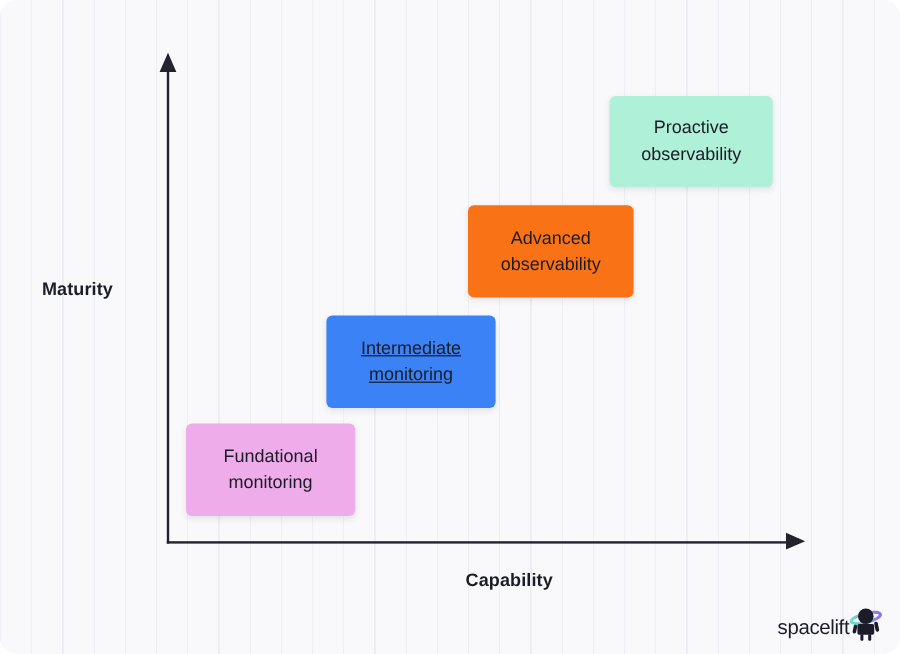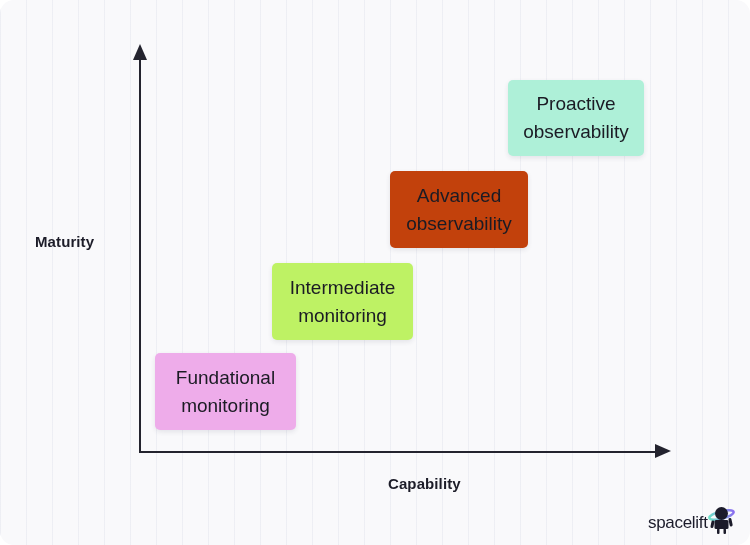--- a/index.html
+++ b/index.html
@@ -87,30 +87,30 @@
 
   
   .stage {
     position: absolute;
     border-radius: 5px;
     display: flex;
     align-items: center;
     justify-content: center;
     text-align: center;
     color: #1b1b24;
-    font-size: 19px;
+    font-size: 15px;
     line-height: 1.45;
     box-shadow: 0 2px 5px rgba(40,40,70,0.10);
     padding: 0 10px;
     box-sizing: border-box;
   }
 
   .stage-foundational   { left: 155px; top: 353px; width: 141px; height: 77px; background: #eeacea; text-align: center; }
-  .stage-intermediate   { left: 272px; top: 263px; width: 141px; height: 77px; background: #bef264; }
-  .stage-advanced       { left: 390px; top: 171px; width: 138px; height: 77px; background: #c2410c; }
+  .stage-intermediate   { left: 272px; top: 263px; width: 141px; height: 77px; background: #3b82f6; text-decoration: underline; }
+  .stage-advanced       { left: 390px; top: 171px; width: 138px; height: 77px; background: #f97316; }
   .stage-proactive      { left: 508px; top: 80px;  width: 136px; height: 76px; background: #aef0d8; }
 
   
   .logo {
     position: absolute;
     left: 648px;
     top: 505px;
     display: flex;
     align-items: flex-end;
     gap: 0px;

